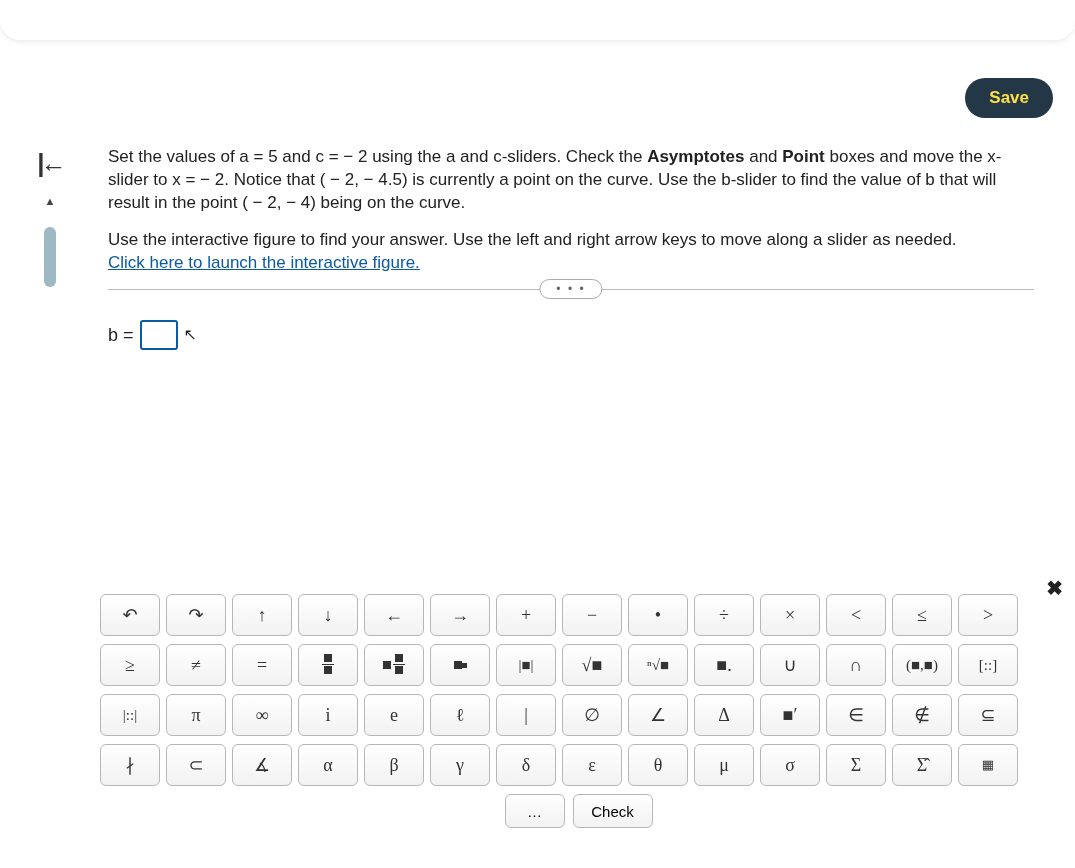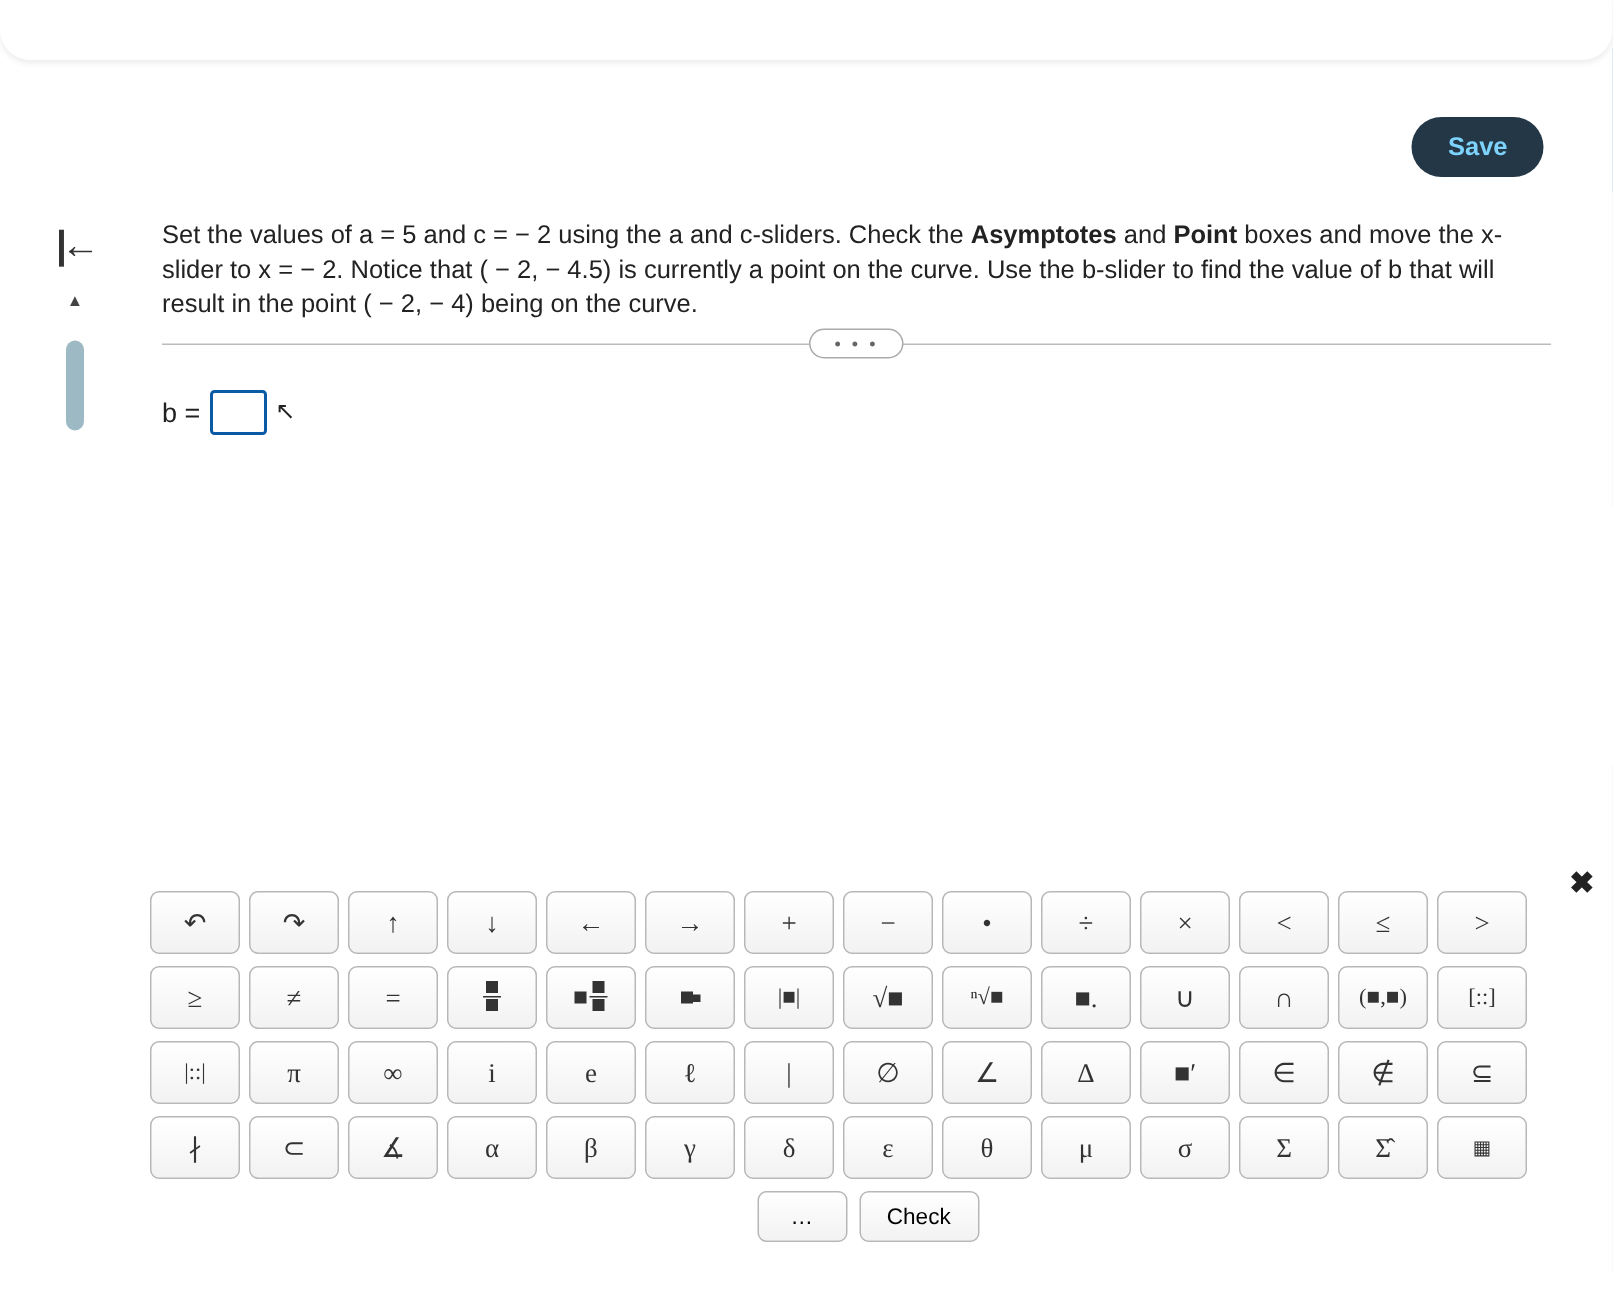--- a/index.html
+++ b/index.html
@@ -8,21 +8,21 @@
   .topspace { height:40px; background:#fff; border-radius:0 0 20px 20px; box-shadow:0 2px 4px rgba(0,0,0,0.08); }
   .header { background:#198ba5; color:#fff; display:flex; align-items:center; padding:18px 24px 22px 24px; gap:14px; position:relative; z-index:-1; margin-top:-8px; padding-top:28px;}
   .navbtn { width:28px; height:28px; border-radius:50%; background:#0e6d84; display:flex; align-items:center; justify-content:center; color:#fff; font-weight:bold; font-size:14px; cursor:pointer; flex:0 0 auto;}
   .qtitle { font-weight:bold; font-size:20px; line-height:1.15; text-align:center; flex:0 0 auto; margin:0 6px;}
   .scoreblock { flex:1; font-size:17px; margin-left:10px;}
   .scoreblock .row1 { font-weight:bold; }
   .scoreblock .row1 .thin { font-weight:normal;}
   .scoreblock .row2 { display:flex; align-items:center; gap:8px; margin-top:2px;}
   .openc { width:14px; height:14px; border:2px solid #fff; border-radius:50%; display:inline-block;}
   .gear { width:22px; height:22px; cursor:pointer; position:absolute; right:110px; top:58px;}
-  .savebtn { background:#233746; color:#7dd3fc; border-radius:22px; padding:10px 24px; font-size:17px; font-weight:bold; cursor:pointer; position:absolute; right:46px; top:78px;}
+  .savebtn { background:#233746; color:#fde047; border-radius:22px; padding:10px 24px; font-size:17px; font-weight:bold; cursor:pointer; position:absolute; right:22px; top:78px;}
   .body { display:flex; background:#fff; }
   .leftcol { width:100px; flex:0 0 100px; display:flex; flex-direction:column; align-items:center; padding-top:20px; gap:16px;}
   .collapse { font-size:26px; font-weight:bold; color:#333; cursor:pointer; letter-spacing:-4px;}
   .scrollstub { width:12px; height:60px; background:#9cb9c4; border-radius:6px; margin-top:4px;}
   .content { flex:1; padding:18px 41px 10px 8px; color:#222; font-size:17px; line-height:1.35;}
   .content .para { margin-bottom:14px;}
   .content a { color:#0b5aa6; text-decoration:underline; cursor:pointer;}
   .content b { font-weight:bold;}
   .divline { position:relative; text-align:center; margin:14px 0 30px 0;}
   .divline hr { border:0; border-top:1px solid #bbb; margin:0;}
@@ -77,20 +77,24 @@
 
   <div class="body">
     <div class="leftcol">
       <div class="collapse">|←</div>
       <div style="font-size:11px;color:#444;">▲</div>
       <div class="scrollstub"></div>
     </div>
     <div class="content">
       <div class="para">
         <span>Set the values of a = 5 and c = − 2 using the a and c-sliders. Check the </span><b>Asymptotes</b><span> and </span><b>Point</b><span> boxes and move the x-slider to x = − 2. Notice that ( − 2, − 4.5) is currently a point on the curve. Use the b-slider to find the value of b that will result in the point ( − 2, − 4) being on the curve.</span>
+      </div>
+      <div class="para">
+        <span>Use the interactive figure to find your answer. Use the left and right arrow keys to move along a slider as needed.</span><br>
+        <a>Click here to launch the interactive figure.</a>
       </div>
       <div class="divline">
         <hr>
         <div class="divpill">• • •</div>
       </div>
       <div class="answerline">
         <span>b =</span>
         <span class="answerbox"></span>
         <span class="cursor">↖</span>
       </div>

